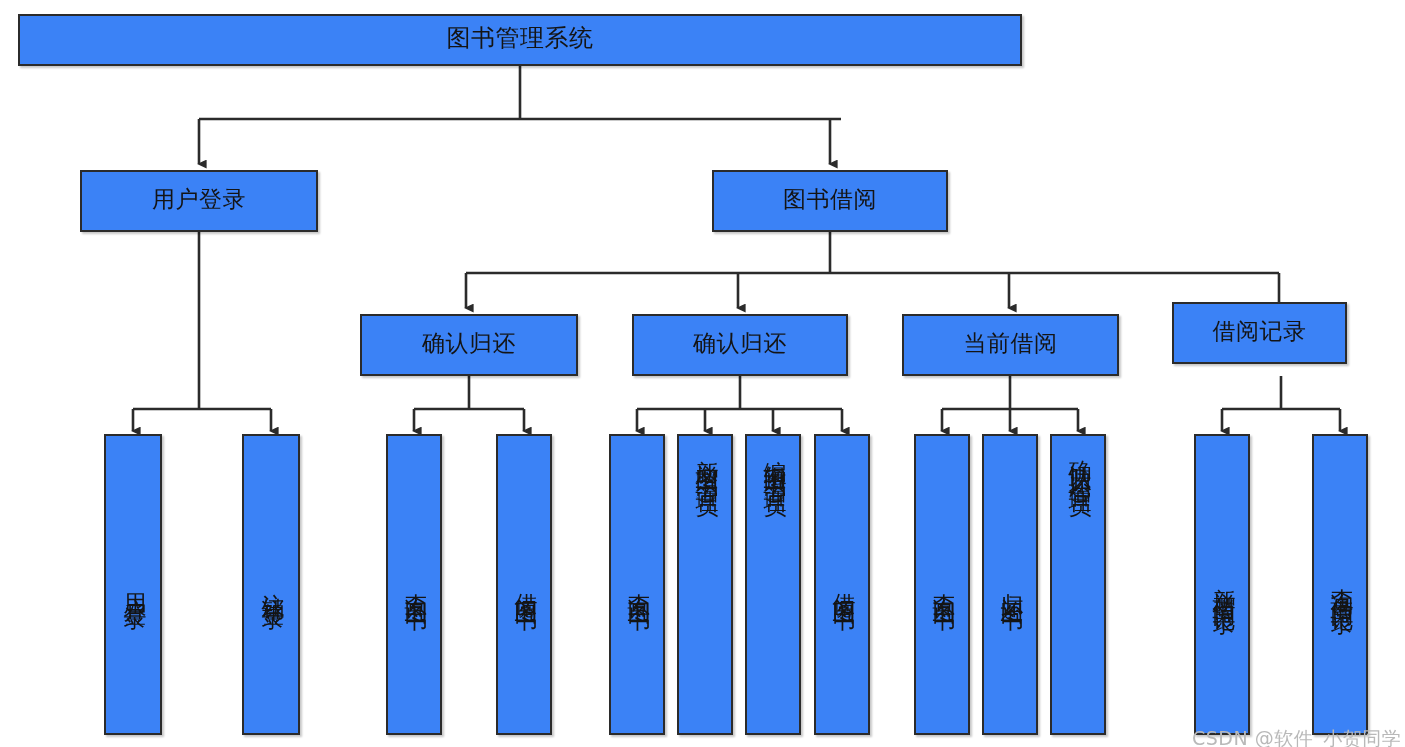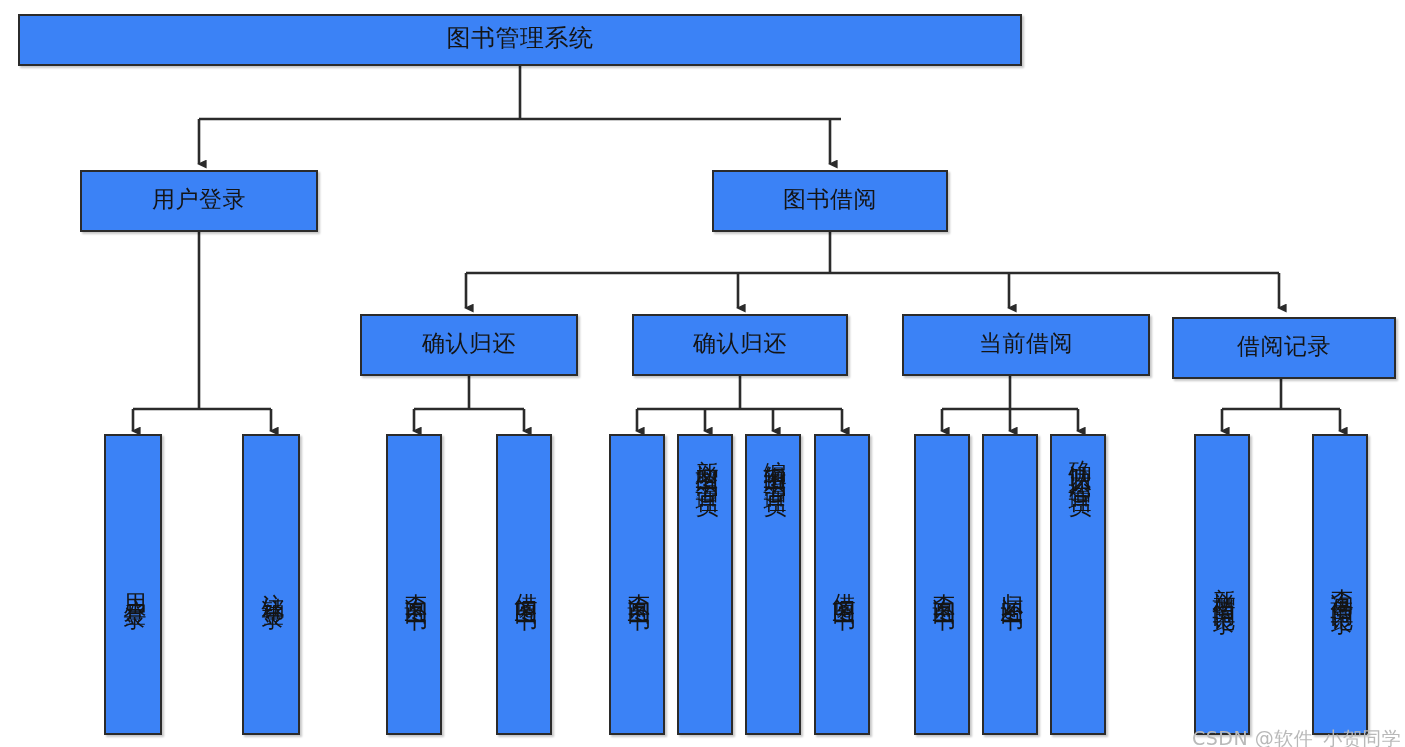--- a/index.html
+++ b/index.html
@@ -144,24 +144,24 @@
   <div class="node" style="left:712px; top:170px; width:236px; height:62px;">
     <span class="label">图书借阅</span>
   </div>
 
   <div class="node" style="left:360px; top:314px; width:218px; height:62px;">
     <span class="label">确认归还</span>
   </div>
   <div class="node" style="left:632px; top:314px; width:216px; height:62px;">
     <span class="label">确认归还</span>
   </div>
-  <div class="node" style="left:902px; top:314px; width:248px; height:62px;">
+  <div class="node" style="left:902px; top:314px; width:217px; height:62px;">
     <span class="label">当前借阅</span>
   </div>
-  <div class="node" style="left:1172px; top:317px; width:224px; height:62px;">
+  <div class="node" style="left:1172px; top:302px; width:175px; height:62px;">
     <span class="label">借阅记录</span>
   </div>
 
   <div class="node leaf" style="left:104px; top:434px; width:58px; height:301px;">
     <div class="leafwrap">
       <span class="label">用户登录</span>
     </div>
   </div>
 
   <div class="node leaf" style="left:242px; top:434px; width:58px; height:301px;">

